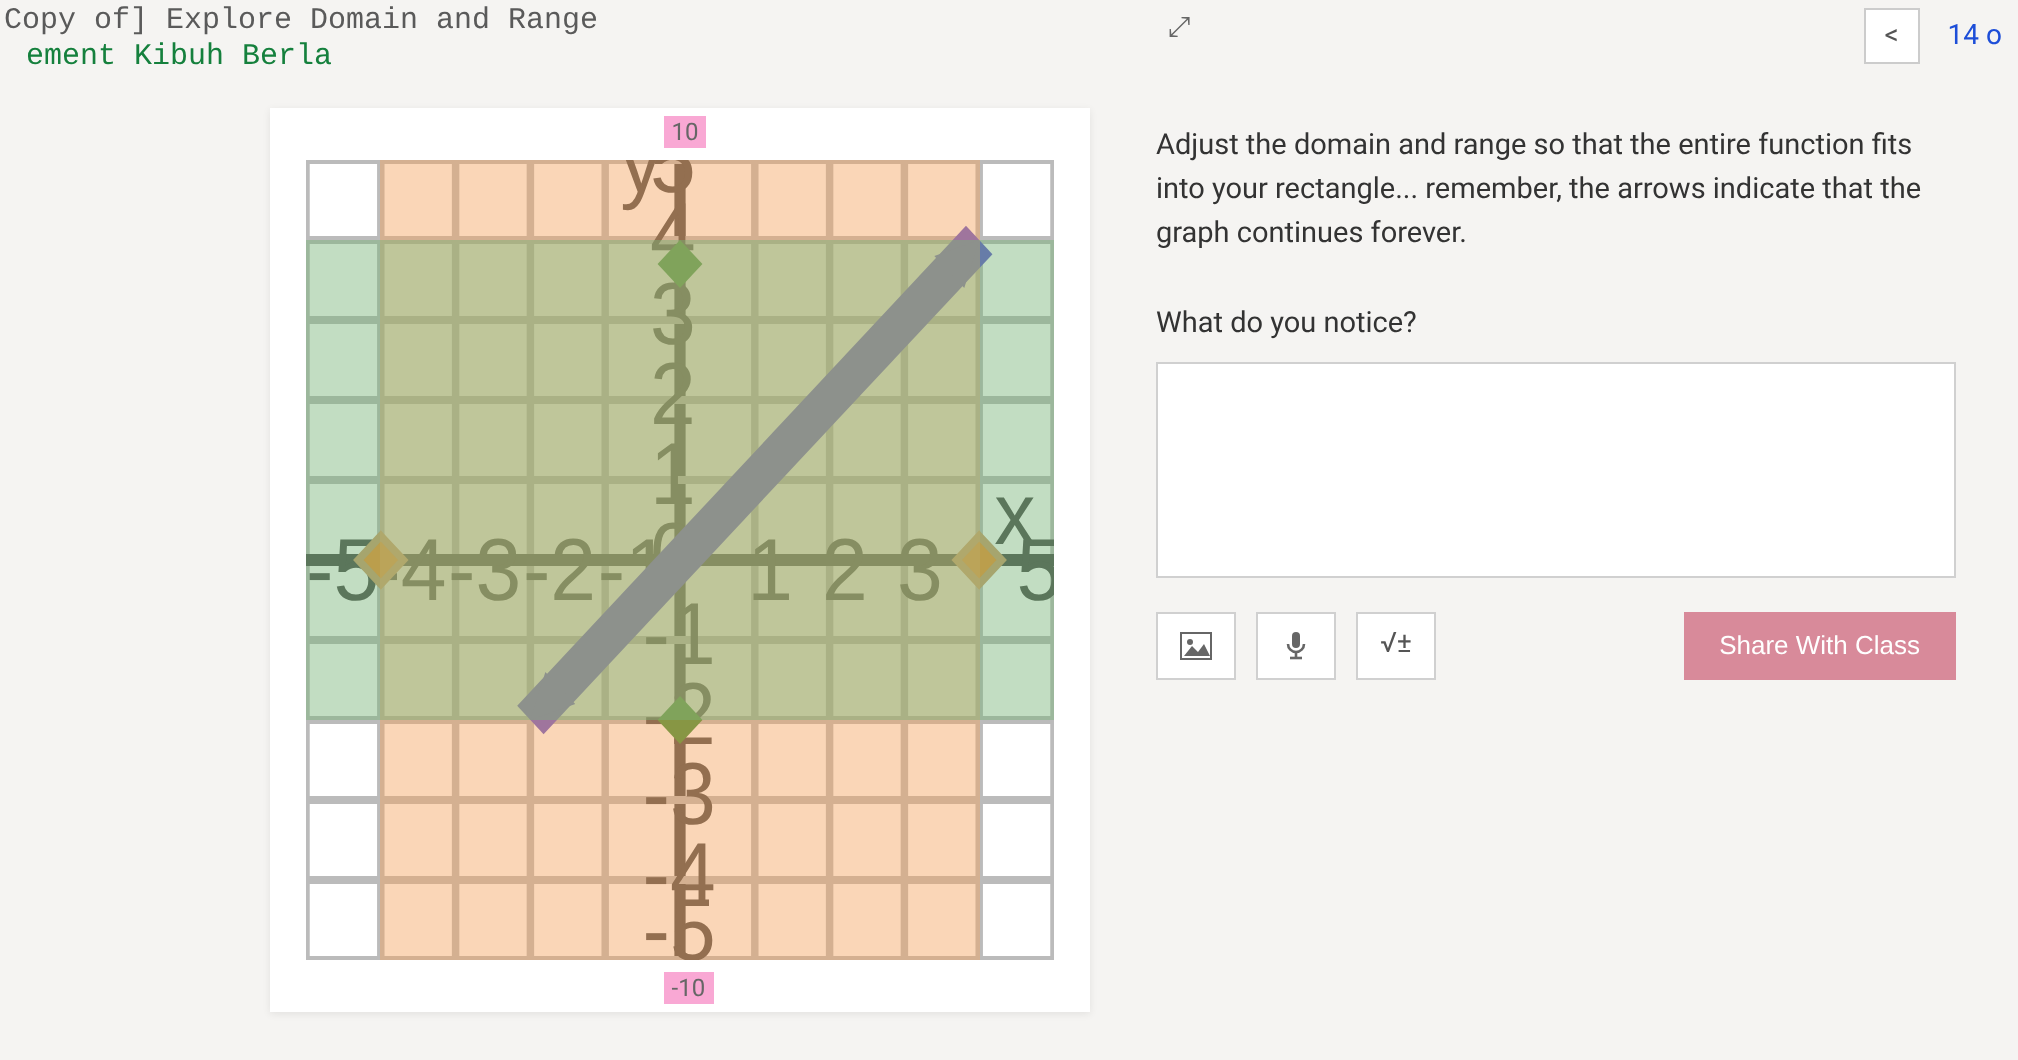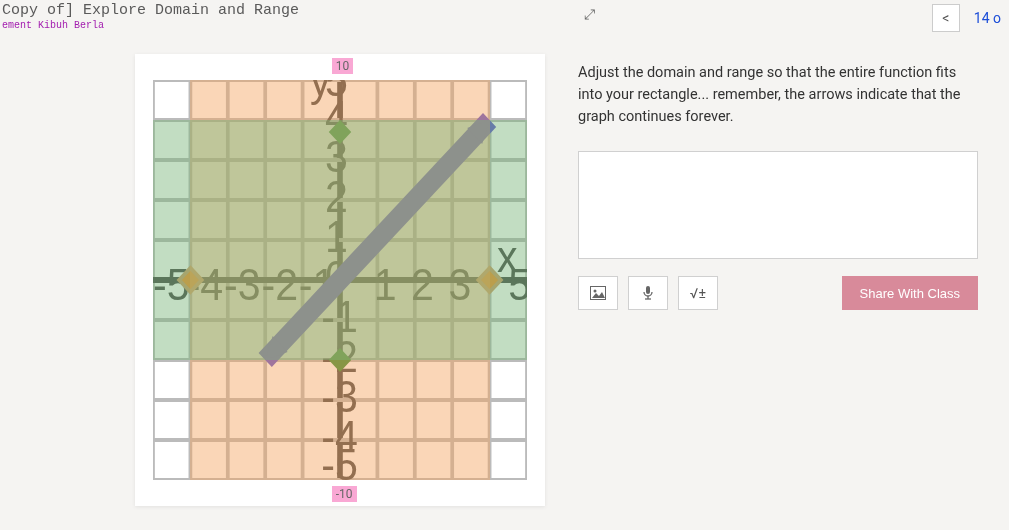--- a/index.html
+++ b/index.html
@@ -18,23 +18,23 @@
     padding: 2px 0 0 0;
     font-family: Liberation Mono, monospace;
   }
   .title-line {
     font-size: 15px;
     color: #5a5a5a;
     font-weight: 500;
     padding-left: 2px;
   }
   .subtitle-line {
-    font-size: 10px;
-    color: #a21caf;
-    padding-left: 2px;
+    font-size: 15px;
+    color: #15803d;
+    padding-left: 13px;
     margin-top: 1px;
   }
   .expand-icon {
     position: absolute;
     top: 6px;
     left: 584px;
     color: #666;
     font-size: 14px;
   }
   .top-right {
@@ -244,20 +244,21 @@
 
           <polygon class="handle" points="10,47 13,50 10,53 7,50"></polygon>
           <polygon class="handle" points="90,47 93,50 90,53 87,50"></polygon>
         </svg>
       </div>
     </div>
   </div>
 
   <div class="right-pane">
     <p class="instr">Adjust the domain and range so that the entire function fits into your rectangle... remember, the arrows indicate that the graph continues forever.</p>
+    <p class="q-label">What do you notice?</p>
     <textarea class="answer-box" placeholder="" style=""></textarea>
     <div class="toolbar">
       <div class="tool-btn">
         <svg width="16" height="14" viewBox="0 0 16 14">
             <rect x="0.5" y="0.5" width="15" height="13" fill="none" stroke="#666"></rect>
             <circle cx="5" cy="5" r="1.5" fill="#666"></circle>
             <path d="M2 12 L6 7 L9 10 L12 6 L15 12 Z" fill="#666"></path>
           </svg>
       </div>
       <div class="tool-btn">

